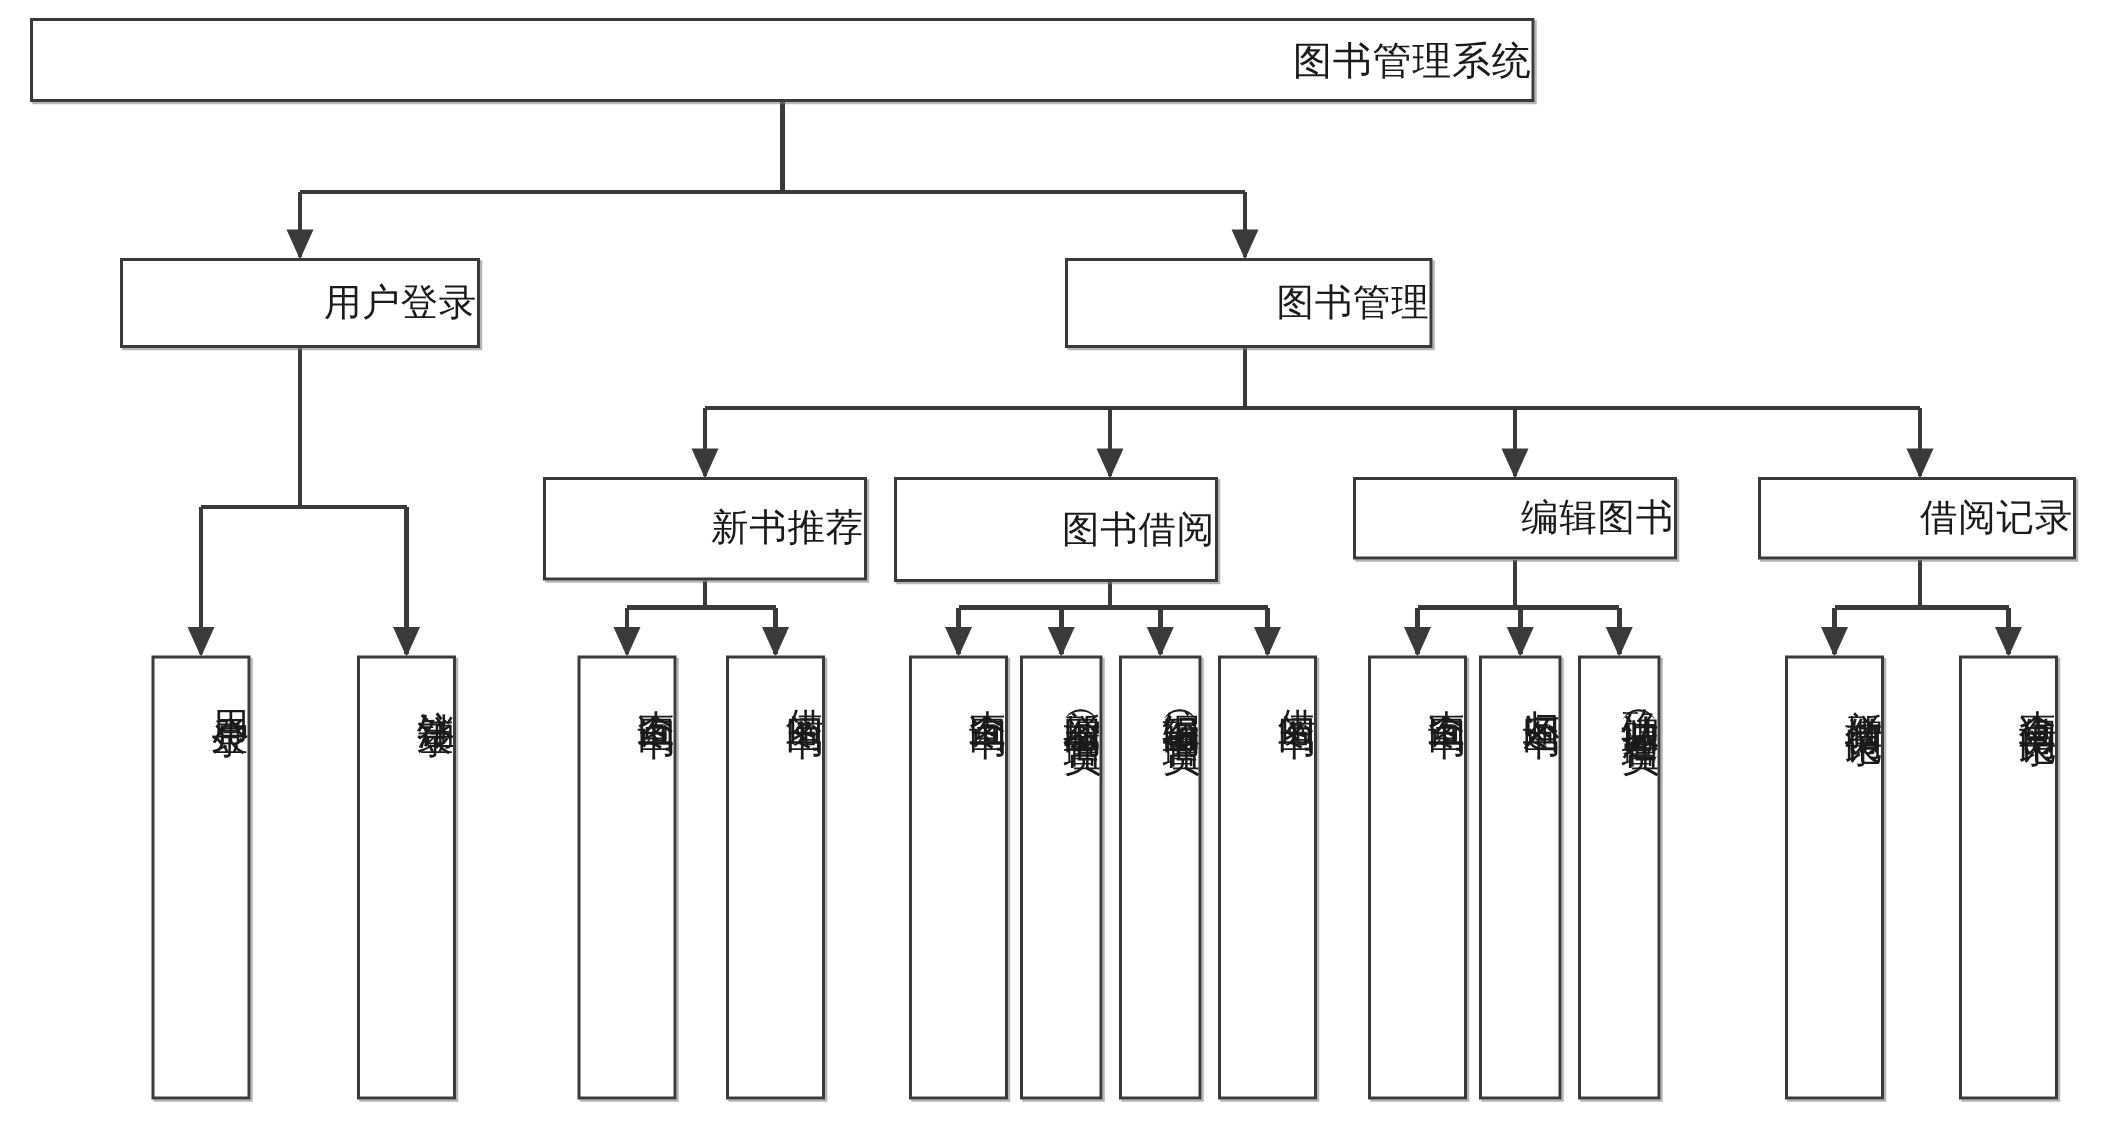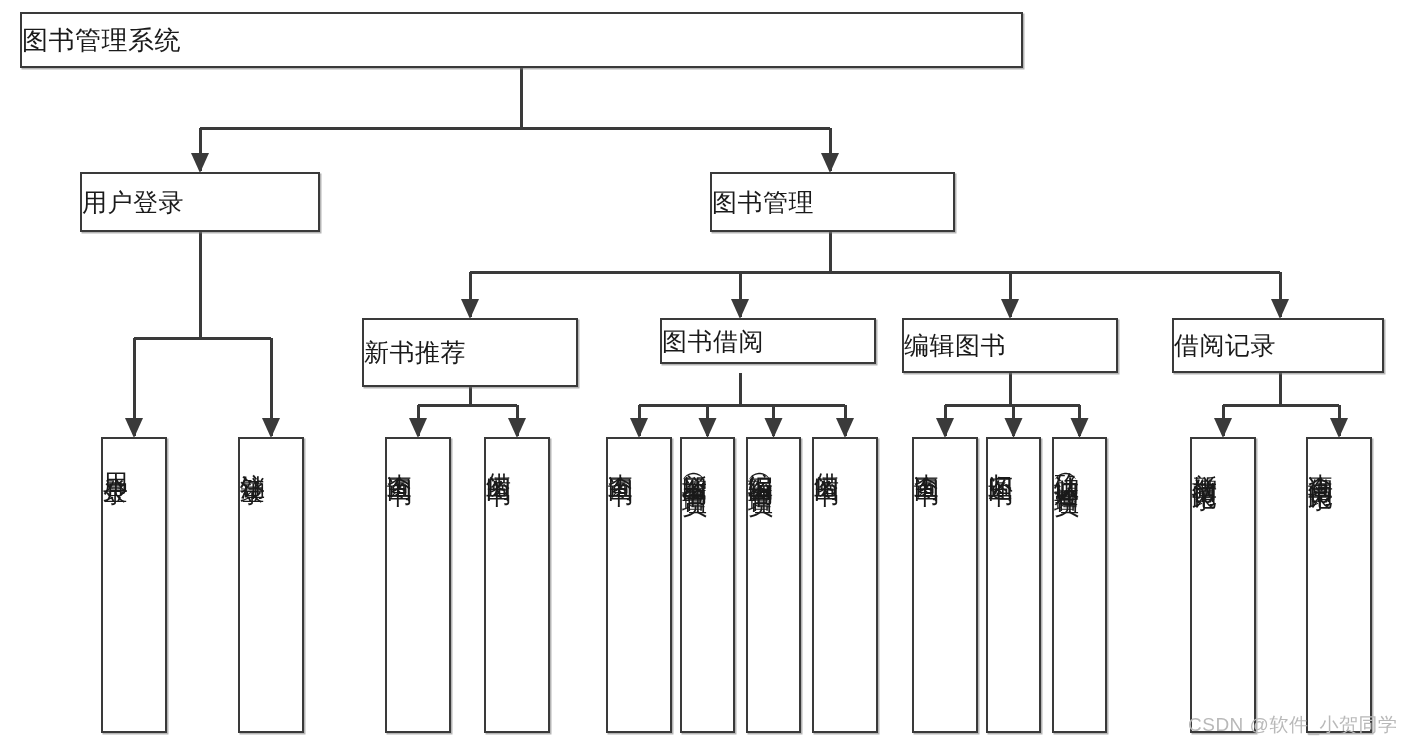--- a/index.html
+++ b/index.html
@@ -26,21 +26,21 @@
     pointer-events: none;
   }
   .node {
     position: absolute;
     box-sizing: border-box;
     background: #ffffff;
     border: 2px solid #3a3a3a;
     box-shadow: 1.5px 1.5px 0 0 rgba(120,120,120,0.55);
     display: flex;
     align-items: center;
-    justify-content: flex-start;
+    justify-content: flex-end;
     color: #1a1a1a;
   }
   .node .label {
     display: block;
     text-align: center;
     line-height: 1.32;
     letter-spacing: 0.5px;
   }
   .node.horizontal .label {
     writing-mode: horizontal-tb;
@@ -132,21 +132,21 @@
       </div>
       <div class="node horizontal" style="left: 80px; top: 172px; width: 240px; height: 60px;">
         <span class="label">用户登录</span>
       </div>
       <div class="node horizontal" style="left: 710px; top: 172px; width: 245px; height: 60px;">
         <span class="label">图书管理</span>
       </div>
       <div class="node horizontal" style="left: 362px; top: 318px; width: 216px; height: 69px;">
         <span class="label">新书推荐</span>
       </div>
-      <div class="node horizontal" style="left: 660px; top: 318px; width: 216px; height: 46px;">
+      <div class="node horizontal" style="left: 596px; top: 318px; width: 216px; height: 70px;">
         <span class="label">图书借阅</span>
       </div>
       <div class="node horizontal" style="left: 902px; top: 318px; width: 216px; height: 55px;">
         <span class="label">编辑图书</span>
       </div>
       <div class="node horizontal" style="left: 1172px; top: 318px; width: 212px; height: 55px;">
         <span class="label">借阅记录</span>
       </div>
       <div class="node vertical" style="left: 101px; top: 437px; width: 66px; height: 296px;">
         <span class="label">用户登录</span>
@@ -181,14 +181,13 @@
       <div class="node vertical" style="left: 1052px; top: 437px; width: 55px; height: 296px;">
         <span class="label">确认归还（管理员）</span>
       </div>
       <div class="node vertical" style="left: 1190px; top: 437px; width: 66px; height: 296px;">
         <span class="label">新增借阅记录</span>
       </div>
       <div class="node vertical" style="left: 1306px; top: 437px; width: 66px; height: 296px;">
         <span class="label">查询借阅记录</span>
       </div>
     </div>
-  <div class="watermark">CSDN @软件_小贺同学</div>
 </div>
 
 </body></html>

